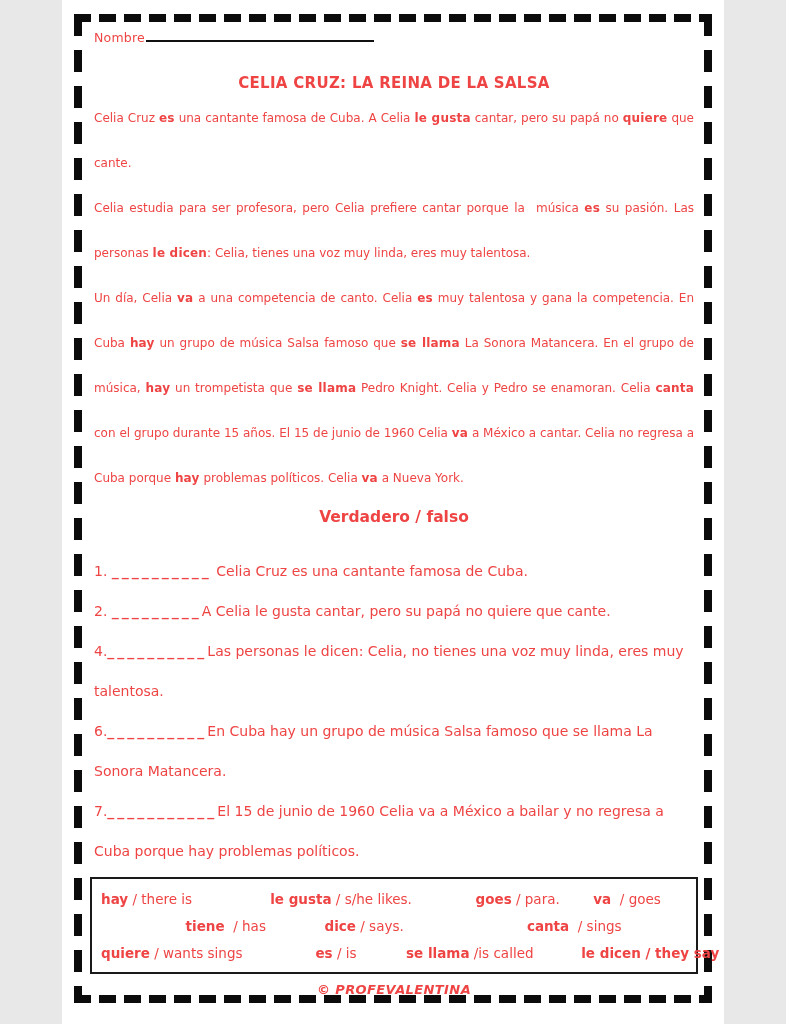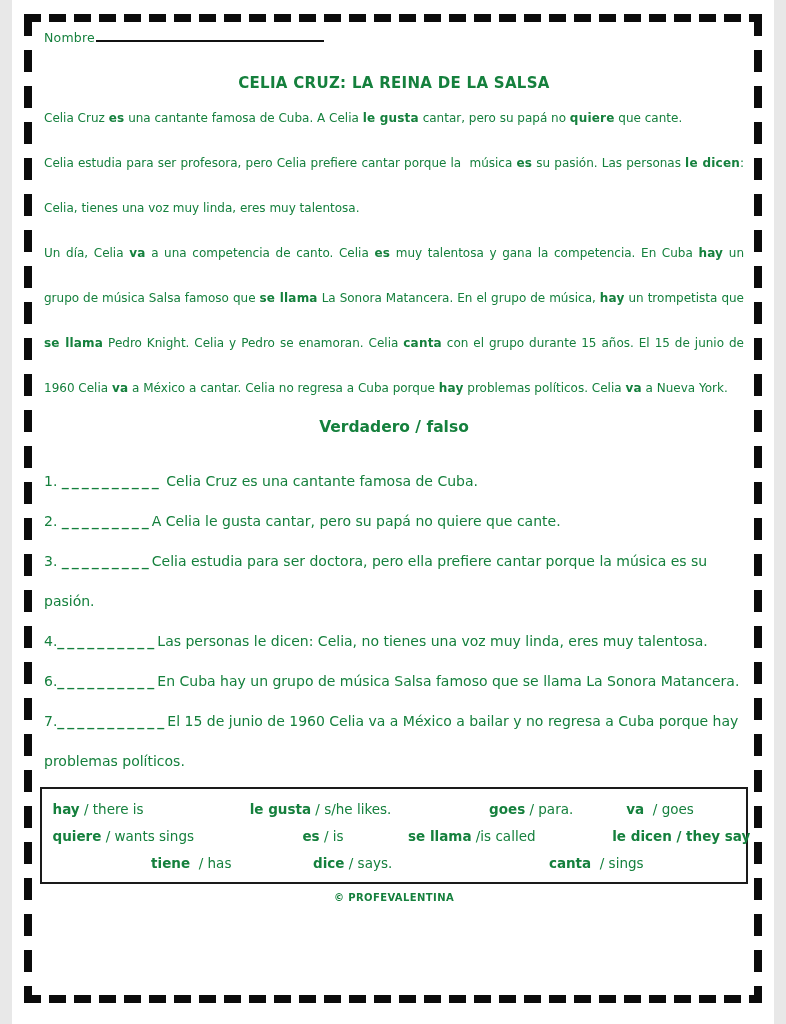--- a/index.html
+++ b/index.html
@@ -1,22 +1,22 @@
 <!DOCTYPE html>
 <html><head>
 <meta charset="utf-8">
 <style>
   html,body{margin:0;padding:0;background:#e8e8e8;}
   .page{
     position:relative;
-    width:762px;height:1024px;
+    width:662px;height:1024px;
     margin:0 auto;
     background:#ffffff;
     font-family:"DejaVu Sans","Liberation Sans",sans-serif;
-    color:#15803d;
+    color:#ef4444;
     overflow:hidden;
     box-sizing:border-box;
   }
   
   .b-top,.b-bottom{position:absolute;left:12px;right:12px;height:8px;
     background:repeating-linear-gradient(90deg,#0b0b0b 0 17px,transparent 17px 25px);}
   .b-top{top:14px;}
   .b-bottom{bottom:21px;}
   .b-left,.b-right{position:absolute;top:14px;bottom:21px;width:8px;
     background:repeating-linear-gradient(180deg,#0b0b0b 0 22px,transparent 22px 36px);}
@@ -48,21 +48,21 @@
   #vrow0 .vocab-item:nth-child(3){left:63.5%;}
   #vrow0 .vocab-item:nth-child(4){left:83%;}
   #vrow1 .vocab-item:nth-child(1){left:15.5%;}
   #vrow1 .vocab-item:nth-child(2){left:38.5%;}
   #vrow1 .vocab-item:nth-child(3){left:72%;}
   #vrow2 .vocab-item:nth-child(1){left:1.5%;}
   #vrow2 .vocab-item:nth-child(2){left:37%;}
   #vrow2 .vocab-item:nth-child(3){left:52%;}
   #vrow2 .vocab-item:nth-child(4){left:81%;}
 
-  .copyright{margin-top:5px;text-align:center;font-size:10px;font-weight:bold;letter-spacing:.4px;}
+  .copyright{margin-top:5px;text-align:center;font-size:13px;font-weight:bold;letter-spacing:.4px;font-style:italic;}
 </style>
 </head>
 <body>
 
 <div class="page">
   <div class="b-top"></div>
   <div class="b-bottom"></div>
   <div class="b-left"></div>
   <div class="b-right"></div>
 
@@ -77,41 +77,40 @@
         <p class="para"><span>Celia Cruz </span><b>es</b><span> una cantante famosa de Cuba. A Celia </span><b>le gusta</b><span> cantar, pero su papá no </span><b>quiere</b><span> que cante.</span></p>
         <p class="para"><span>Celia estudia para ser profesora, pero Celia prefiere cantar porque la&nbsp; música </span><b>es</b><span> su pasión. Las personas </span><b>le dicen</b><span>: Celia, tienes una voz muy linda, eres muy talentosa.</span></p>
         <p class="para"><span>Un día, Celia </span><b>va</b><span> a una competencia de canto. Celia </span><b>es</b><span> muy talentosa y gana la competencia. En Cuba </span><b>hay</b><span> un grupo de música Salsa famoso que </span><b>se llama</b><span> La Sonora Matancera. En el grupo de música, </span><b>hay</b><span> un trompetista que </span><b>se llama</b><span> Pedro Knight. Celia y Pedro se enamoran. Celia </span><b>canta</b><span> con el grupo durante 15 años. El 15 de junio de 1960 Celia </span><b>va</b><span> a México a cantar. Celia no regresa a Cuba porque </span><b>hay</b><span> problemas políticos. Celia </span><b>va</b><span> a Nueva York.</span></p>
       </div>
 
     <h2 class="section-title">Verdadero / falso</h2>
 
     <div class="questions">
         <p class="question"><span>1. </span><span class="blank">__________</span><span> Celia Cruz es una cantante famosa de Cuba.</span></p>
         <p class="question"><span>2. </span><span class="blank">_________</span><span>A Celia le gusta cantar, pero su papá no quiere que cante.</span></p>
-        <p class="question"><span>3. </span><span class="blank">_________</span><span>Celia estudia para ser doctora, pero ella prefiere cantar porque la música es su pasión.</span></p>
         <p class="question"><span>4.</span><span class="blank">__________</span><span>Las personas le dicen: Celia, no tienes una voz muy linda, eres muy talentosa.</span></p>
         <p class="question"><span>6.</span><span class="blank">__________</span><span>En Cuba hay un grupo de música Salsa famoso que se llama La Sonora Matancera.</span></p>
         <p class="question"><span>7.</span><span class="blank">___________</span><span>El 15 de junio de 1960 Celia va a México a bailar y no regresa a Cuba porque hay problemas políticos.</span></p>
       </div>
 
     <div class="vocab-box">
       <div class="vocab-row" id="vrow0">
           <span class="vocab-item"><b>hay</b><span> / there is</span></span>
           <span class="vocab-item"><b>le gusta</b><span> / s/he likes.</span></span>
           <span class="vocab-item"><b>goes</b><span> / para.</span></span>
           <span class="vocab-item"><b>va</b><span>  / goes</span></span>
         </div>
+      <div class="vocab-row" id="vrow1">
+          <span class="vocab-item"><b>tiene</b><span>  / has</span></span>
+          <span class="vocab-item"><b>dice</b><span> / says.</span></span>
+          <span class="vocab-item"><b>canta</b><span>  / sings</span></span>
+        </div>
       <div class="vocab-row" id="vrow2">
           <span class="vocab-item"><b>quiere</b><span> / wants sings</span></span>
           <span class="vocab-item"><b>es</b><span> / is</span></span>
           <span class="vocab-item"><b>se llama</b><span> /is called</span></span>
           <span class="vocab-item"><b>le dicen / they say</b><span></span></span>
-        </div>
-      <div class="vocab-row" id="vrow1">
-          <span class="vocab-item"><b>tiene</b><span>  / has</span></span>
-          <span class="vocab-item"><b>dice</b><span> / says.</span></span>
-          <span class="vocab-item"><b>canta</b><span>  / sings</span></span>
         </div>
     </div>
 
     <div class="copyright">© PROFEVALENTINA</div>
   </div>
 </div>
 
 </body></html>

